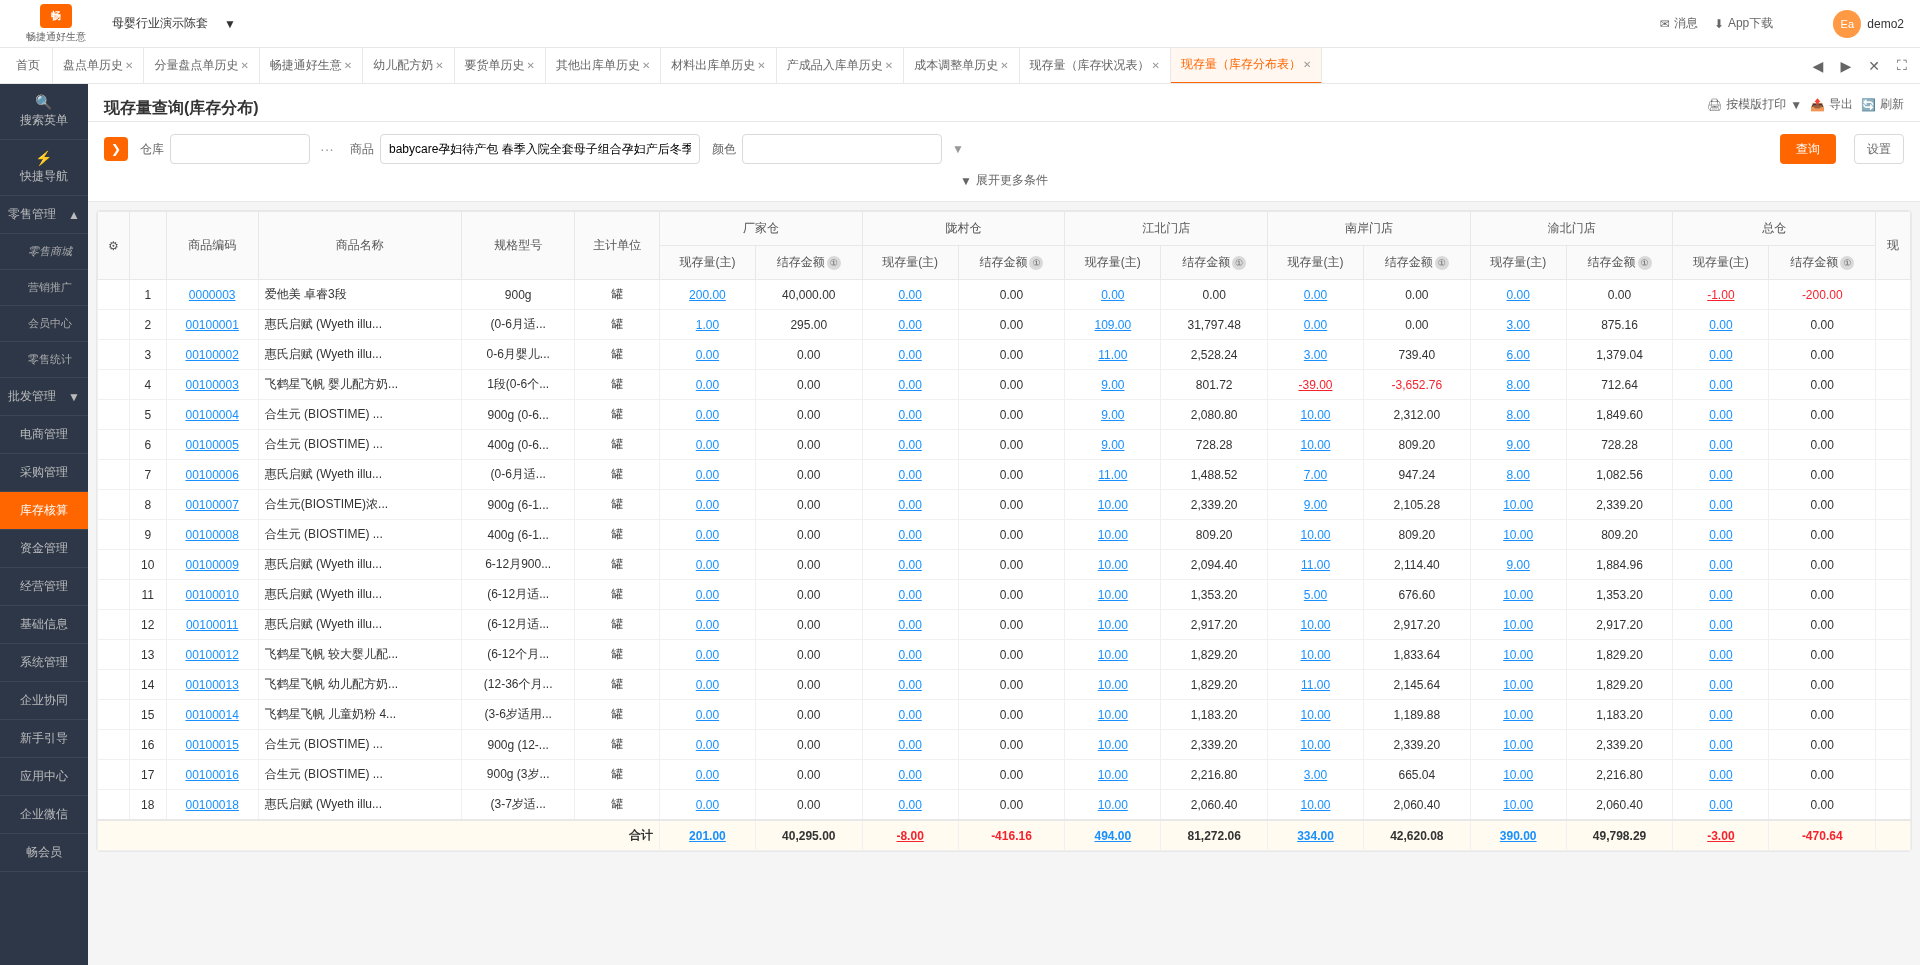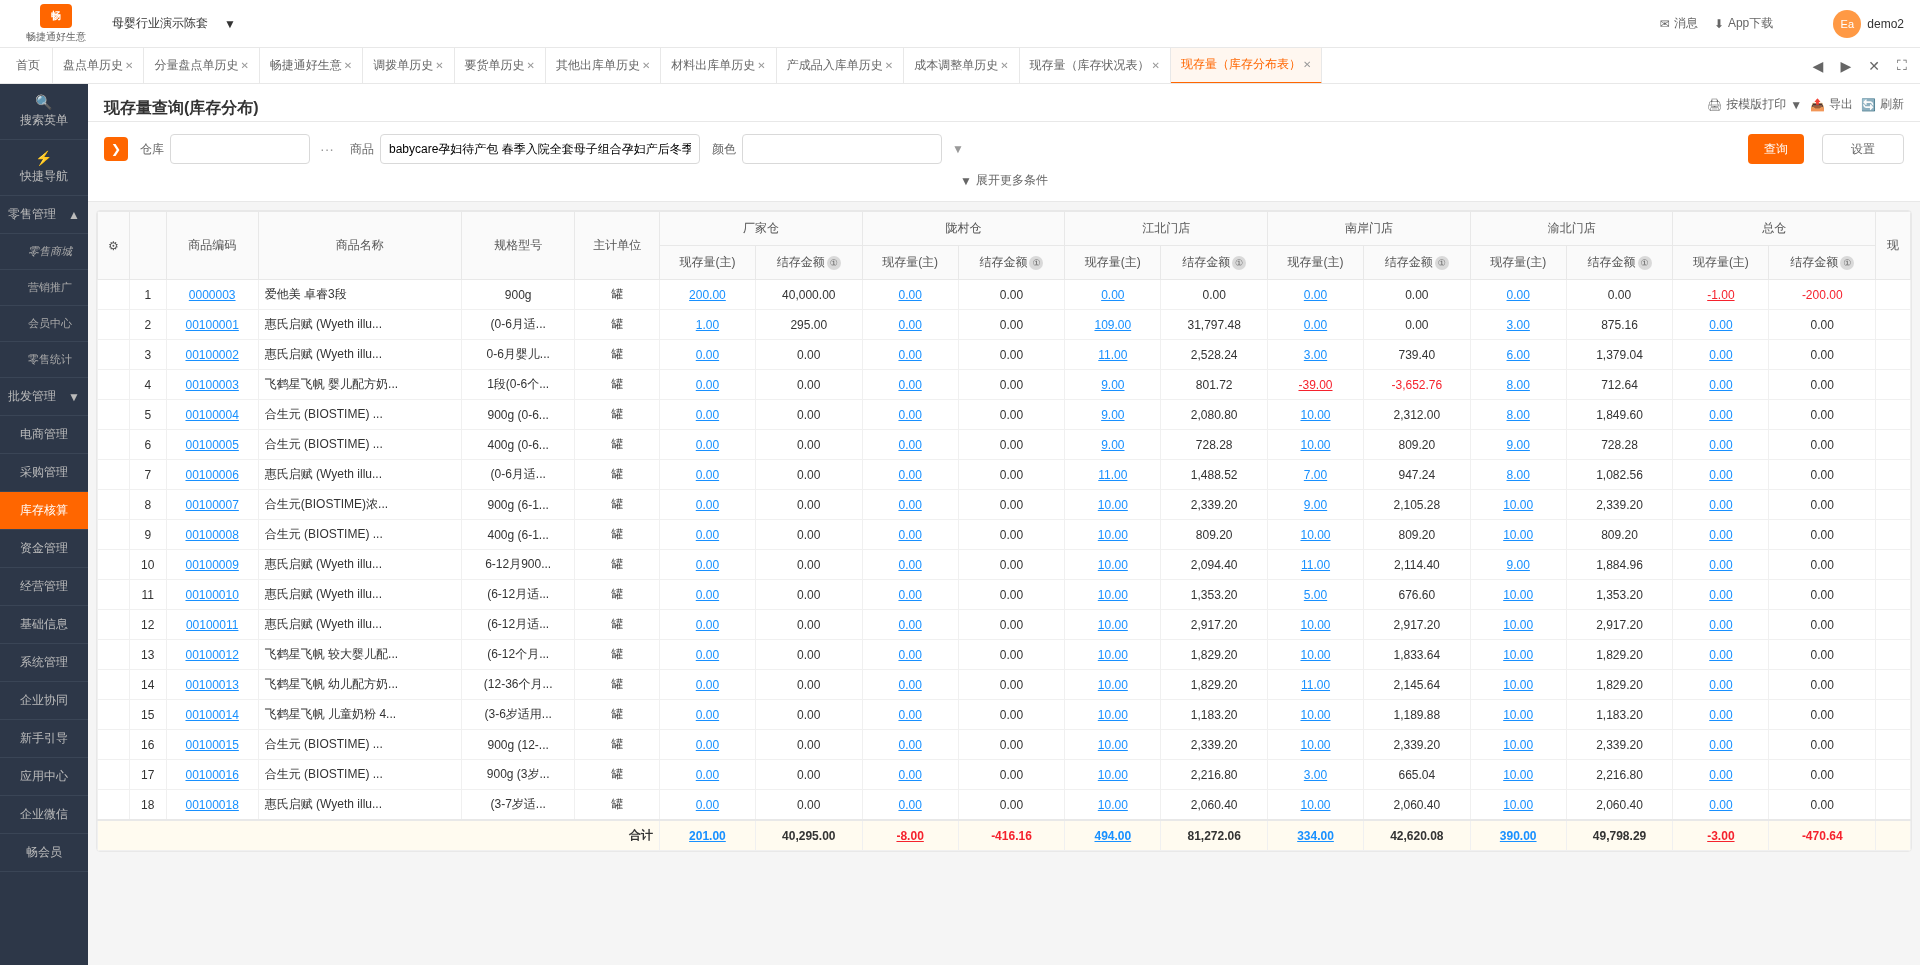--- a/index.html
+++ b/index.html
@@ -247,21 +247,21 @@
       padding: 0 16px;
       font-size: 12px;
       cursor: pointer;
     }
     .setting-btn {
       height: 30px;
       background: #fff;
       color: #666;
       border: 1px solid #d9d9d9;
       border-radius: 4px;
-      padding: 0 28px;
+      padding: 0 12px;
       font-size: 12px;
       cursor: pointer;
     }
     .expand-more {
       display: flex;
       align-items: center;
       justify-content: center;
       gap: 4px;
       color: #666;
       font-size: 12px;
@@ -420,21 +420,21 @@
   </div>
   <div class="nav-tab">
     <span>分量盘点单历史</span>
     <span class="close-x">✕</span>
   </div>
   <div class="nav-tab">
     <span>畅捷通好生意</span>
     <span class="close-x">✕</span>
   </div>
   <div class="nav-tab">
-    <span>调拨单历史</span>
+    <span>幼儿配方奶</span>
     <span class="close-x">✕</span>
   </div>
   <div class="nav-tab">
     <span>要货单历史</span>
     <span class="close-x">✕</span>
   </div>
   <div class="nav-tab">
     <span>其他出库单历史</span>
     <span class="close-x">✕</span>
   </div>

